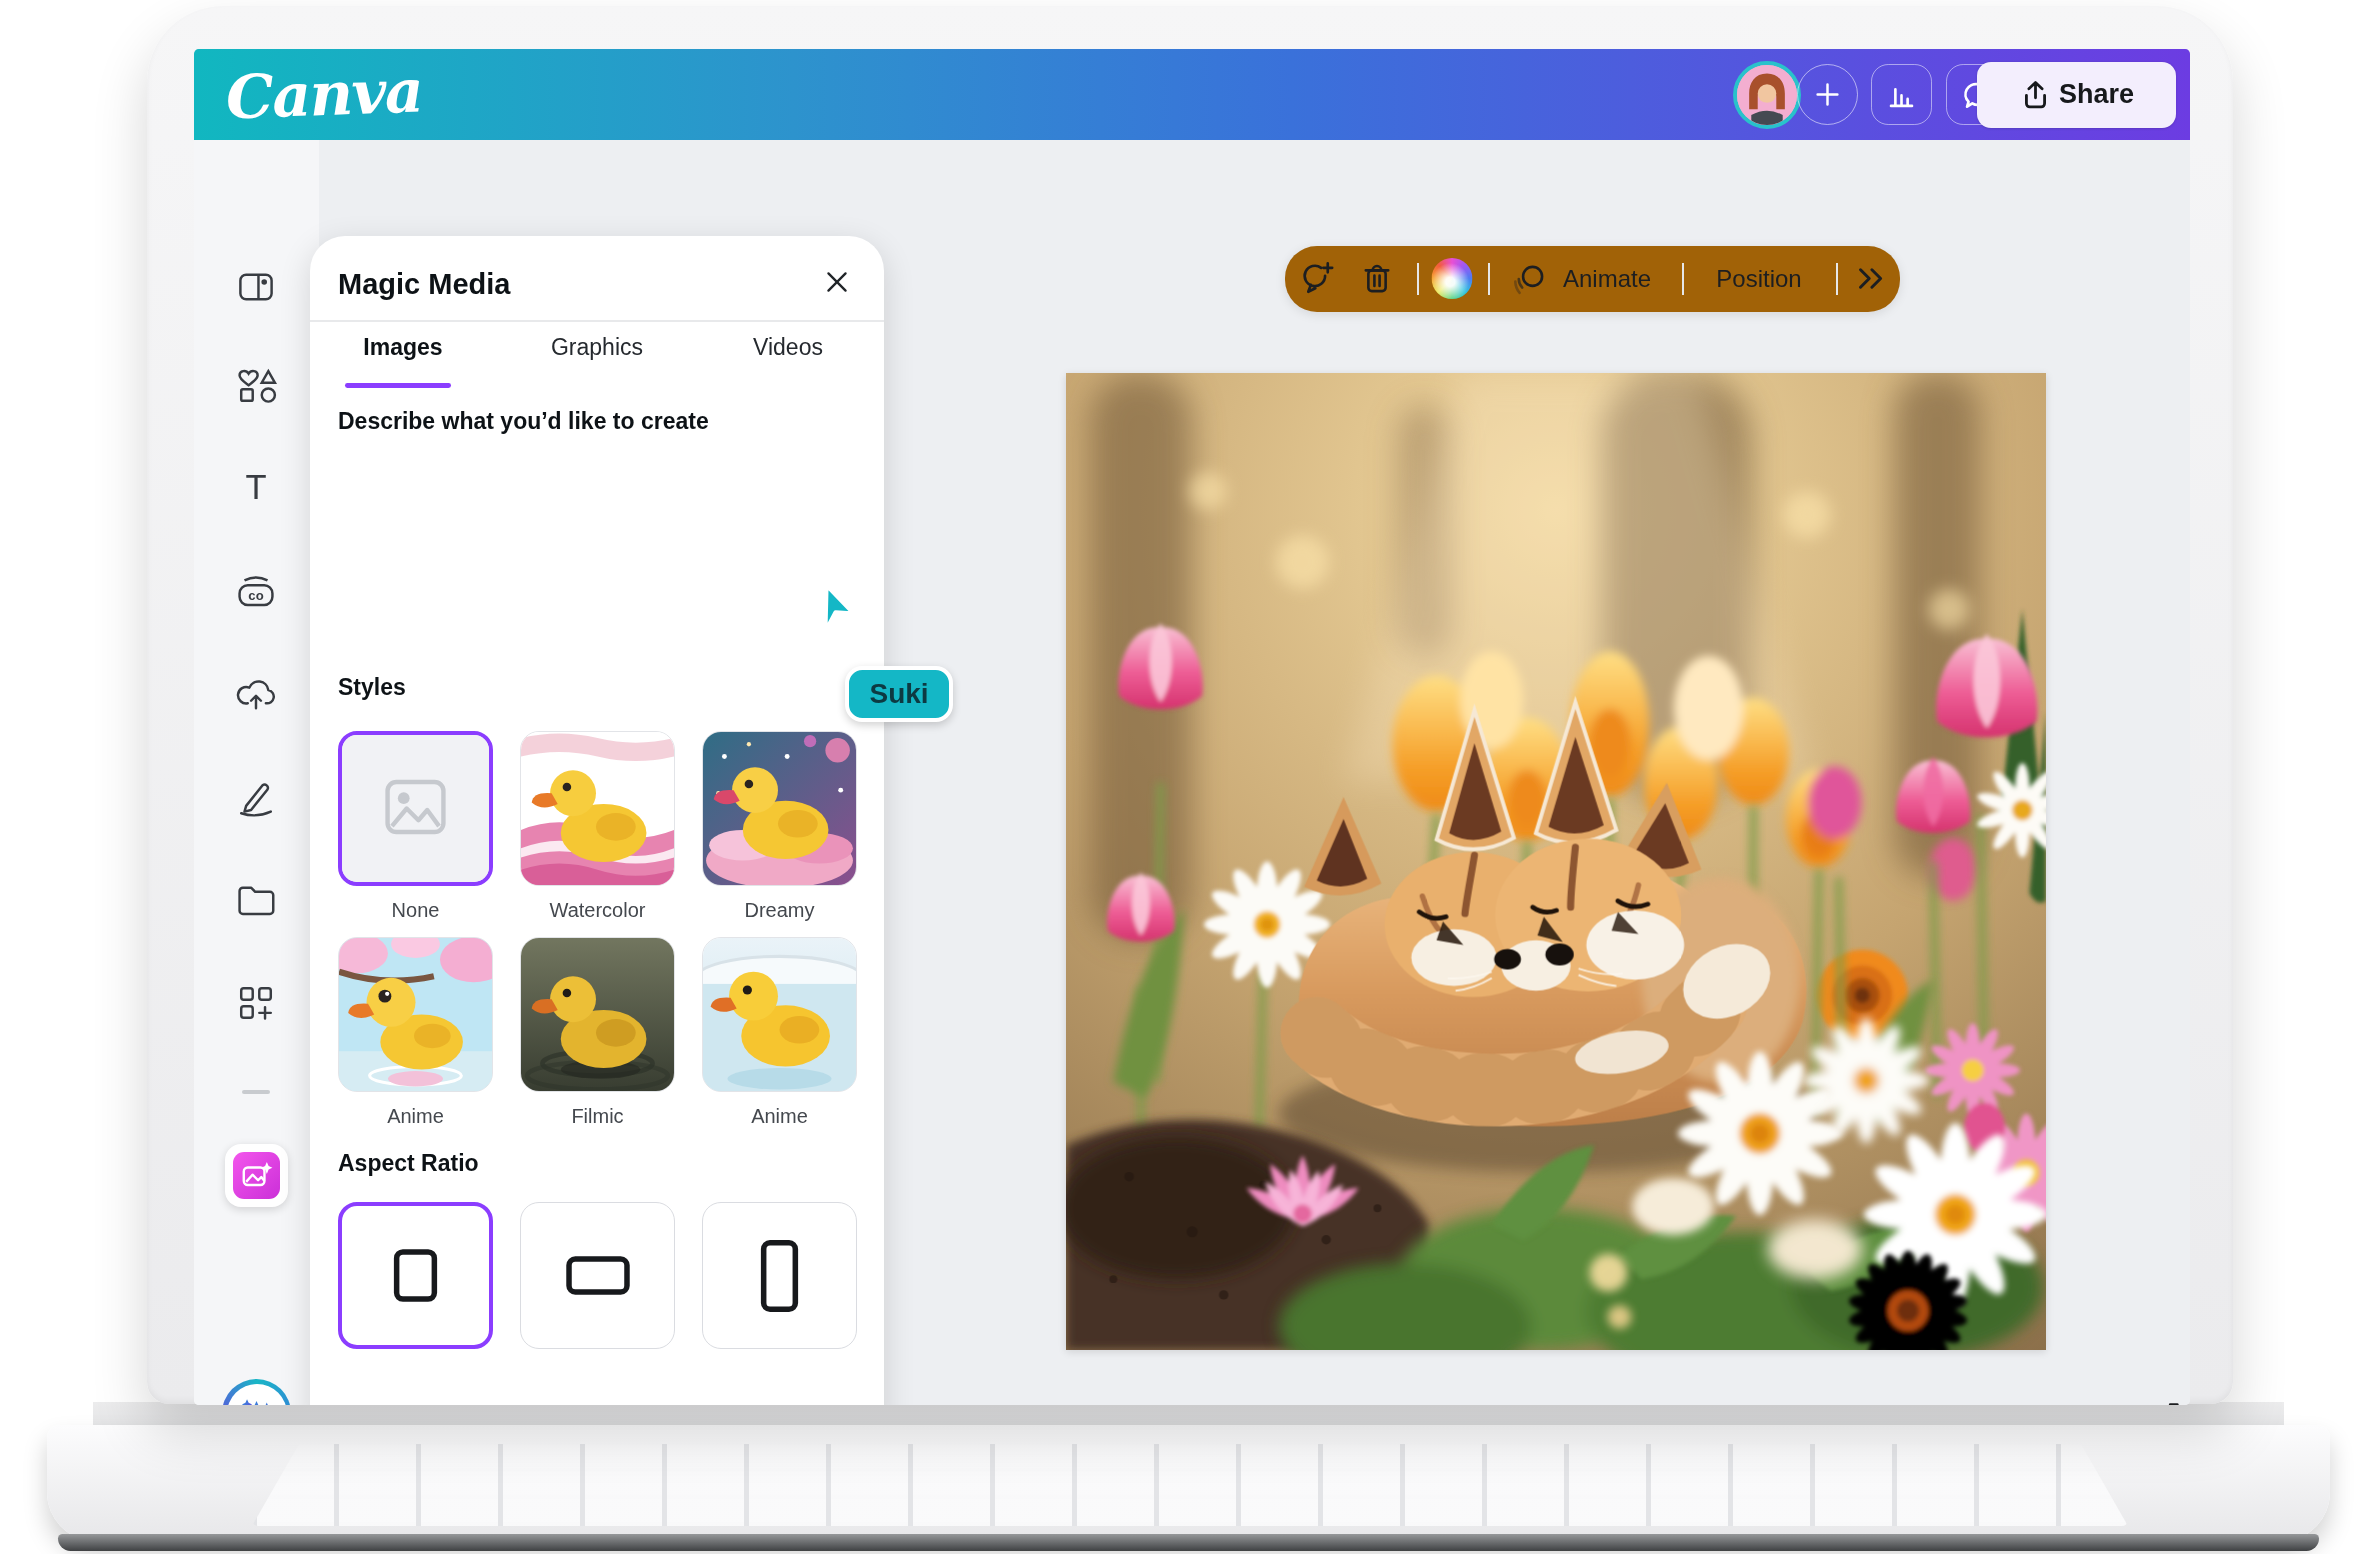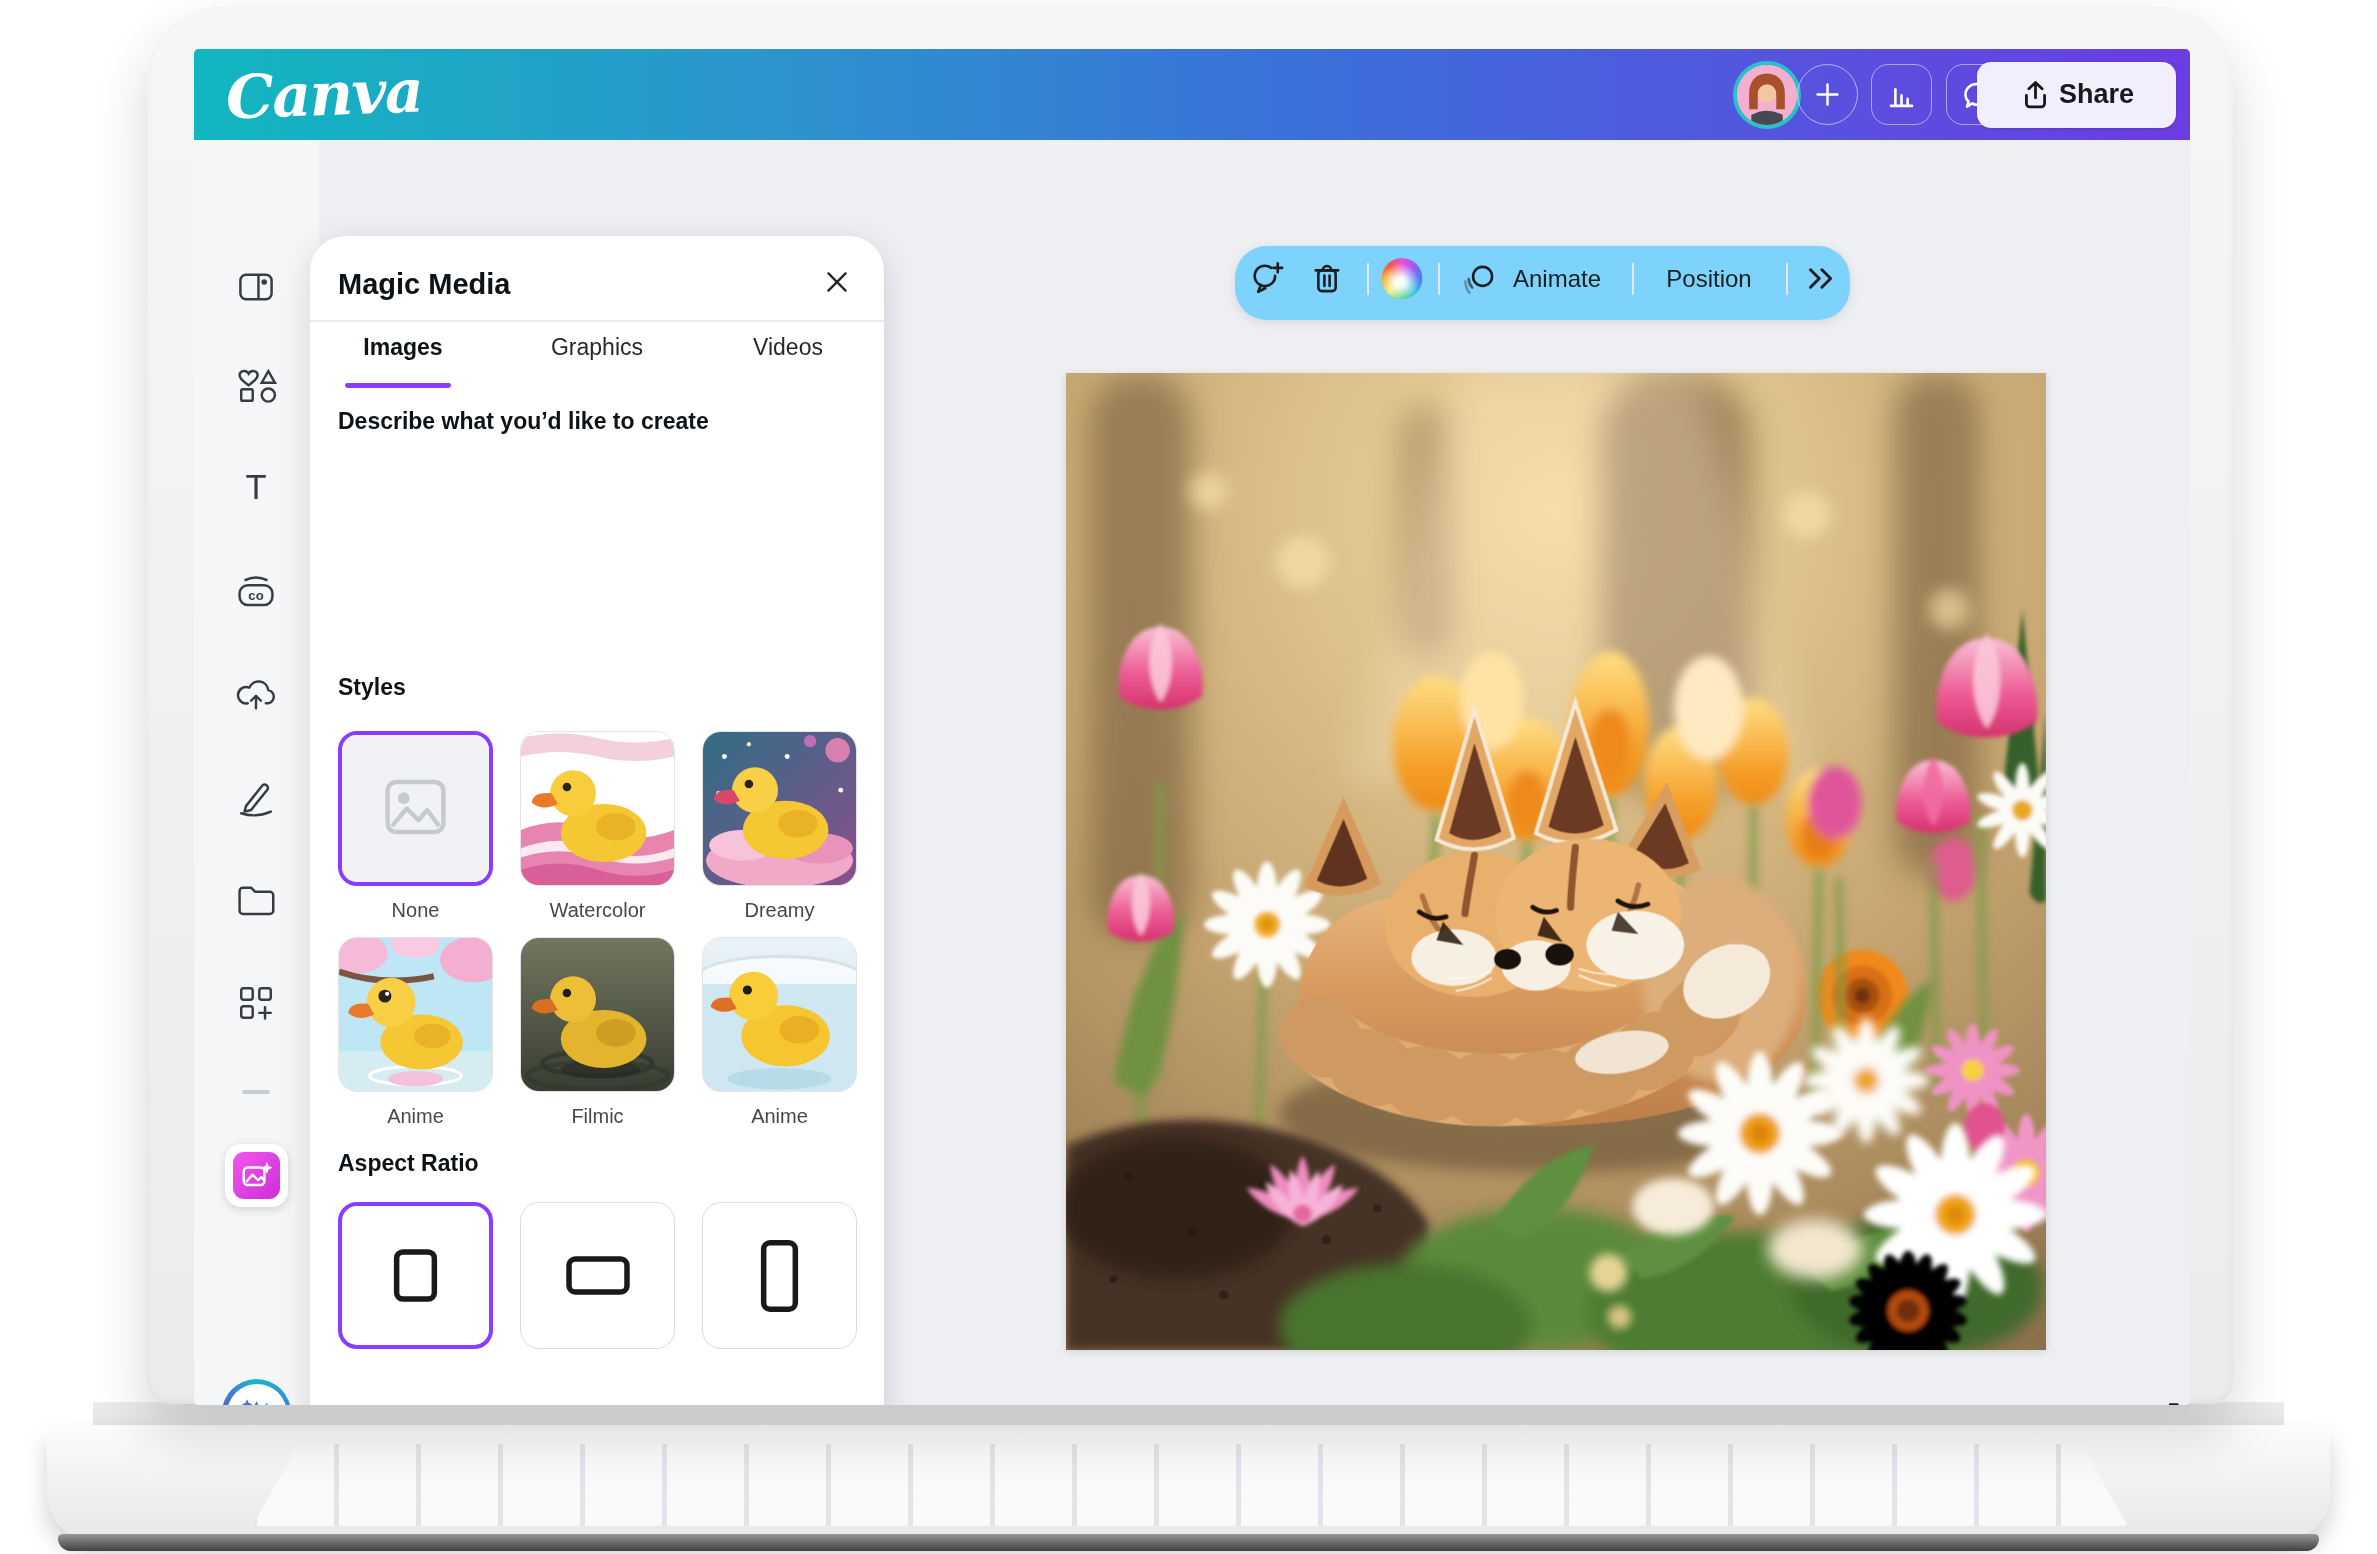--- a/index.html
+++ b/index.html
@@ -32,21 +32,21 @@
   .work { position:absolute; left:0; top:91px; width:1996px; height:1265px; background:#edeff2; }
   .sidebar { position:absolute; left:0; top:0; width:125px; height:1265px; background:#f5f6f8; }
   .sb-item { position:absolute; left:18px; width:88px; height:88px; display:flex; align-items:center; justify-content:center; border-radius:12.6px; }
   .sb-dash { position:absolute; left:48px; width:28px; height:4px; border-radius:2.4px; background:#c8cbcf; }
   .magic-btn { position:absolute; left:31px; width:63px; height:63px; background:#ffffff; border-radius:16px; box-shadow:0 2.4px 8px rgba(0,0,0,.14); display:flex; align-items:center; justify-content:center; }
   .magic-ic { width:47px; height:47px; border-radius:11px; background:linear-gradient(135deg,#f356ec,#cb2fd8); display:flex; align-items:center; justify-content:center; }
   .assist { position:absolute; left:28px; width:69px; height:69px; border-radius:50%; background:conic-gradient(#19b6c6,#3a7ade,#6c3ce2,#19b6c6); display:flex; align-items:center; justify-content:center; }
   .assist .inner { width:60px; height:60px; border-radius:50%; background:#ffffff; display:flex; align-items:center; justify-content:center; }
 
   
-  .ctoolbar { position:absolute; left:1041px; top:106px; width:615px; height:74px; background:#7dd3fc; border-radius:32px; box-shadow:0 2.4px 11px rgba(0,0,0,.10); }
+  .ctoolbar { position:absolute; left:1091px; top:106px; width:615px; height:66px; background:#a16207; border-radius:32px; box-shadow:0 2.4px 11px rgba(0,0,0,.10); }
   .ct-item { position:absolute; top:0; height:65px; display:flex; align-items:center; justify-content:center; transform:translateX(-50%); }
   .ct-div { position:absolute; top:16.6px; width:1.6px; height:32px; background:#e6e7e9; }
   .ct-label { font-size:24px; color:#1c1e21; font-weight:400; white-space:nowrap; }
   .rainbow { width:41px; height:41px; border-radius:50%;
      background:radial-gradient(circle at 46% 58%, rgba(255,255,255,.95) 0 14%, rgba(255,255,255,0) 58%),
                 conic-gradient(#e94fd4,#9b59f5,#4d7df2,#2fc3e0,#4fd07c,#e8e84f,#f6a431,#f25c3a,#e94fd4); }
 
   
   .page { position:absolute; left:872px; top:233px; width:980px; height:977px; background:#fff; box-shadow:0 2.4px 8px rgba(0,0,0,.12); }
   .page svg { display:block; width:100%; height:100%; }
@@ -750,18 +750,24 @@
                 <rect x="5" y="9" width="74" height="42" rx="8" fill="none" stroke="#17191c" stroke-width="7"></rect>
               </svg>
           </div>
           <div class="ar-card" style="left:392px; top:966px">
             <svg width="43" height="76" viewBox="0 0 54 96">
                 <rect x="7" y="6" width="40" height="84" rx="8" fill="none" stroke="#17191c" stroke-width="7"></rect>
               </svg>
           </div>
         </section>
 
+        <div class="cursor">
+          <svg width="55" height="61" viewBox="0 0 46 52" style="position:absolute;left:0;top:0">
+            <path d="M16 3 L40 28 L24 27 L15 44 Z" fill="#14b7c6" stroke="#ffffff" stroke-width="4" stroke-linejoin="round"></path>
+          </svg>
+          <div class="cursor-tag">Suki</div>
+        </div>
 
       </div>
     </div>
   </div>
 </div>
 
 
 </body></html>

